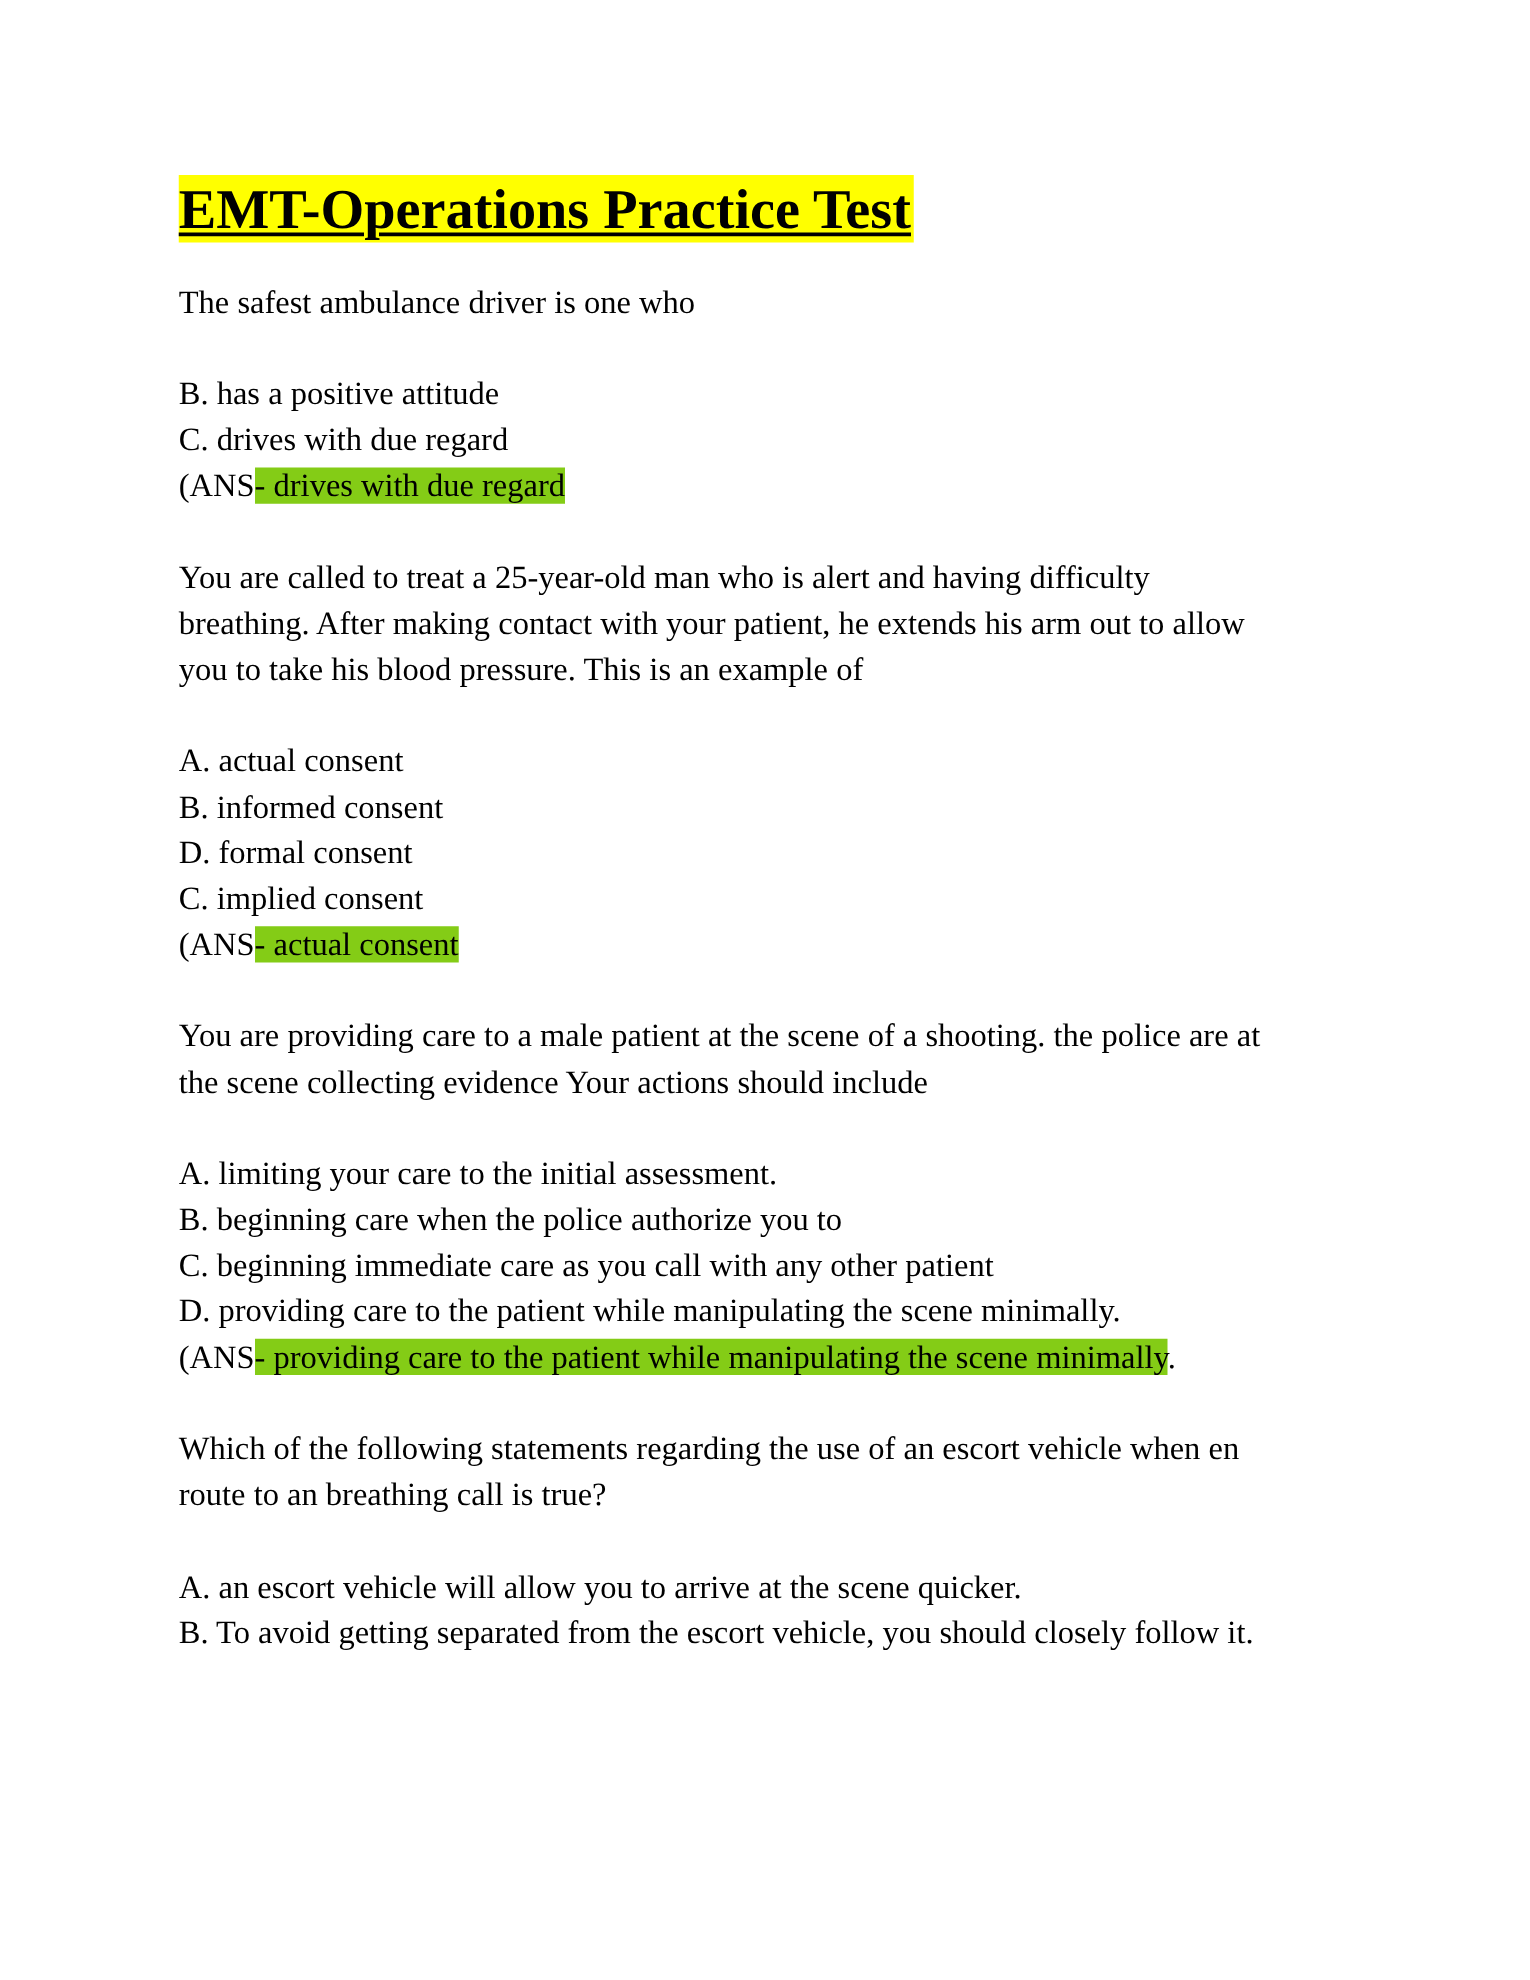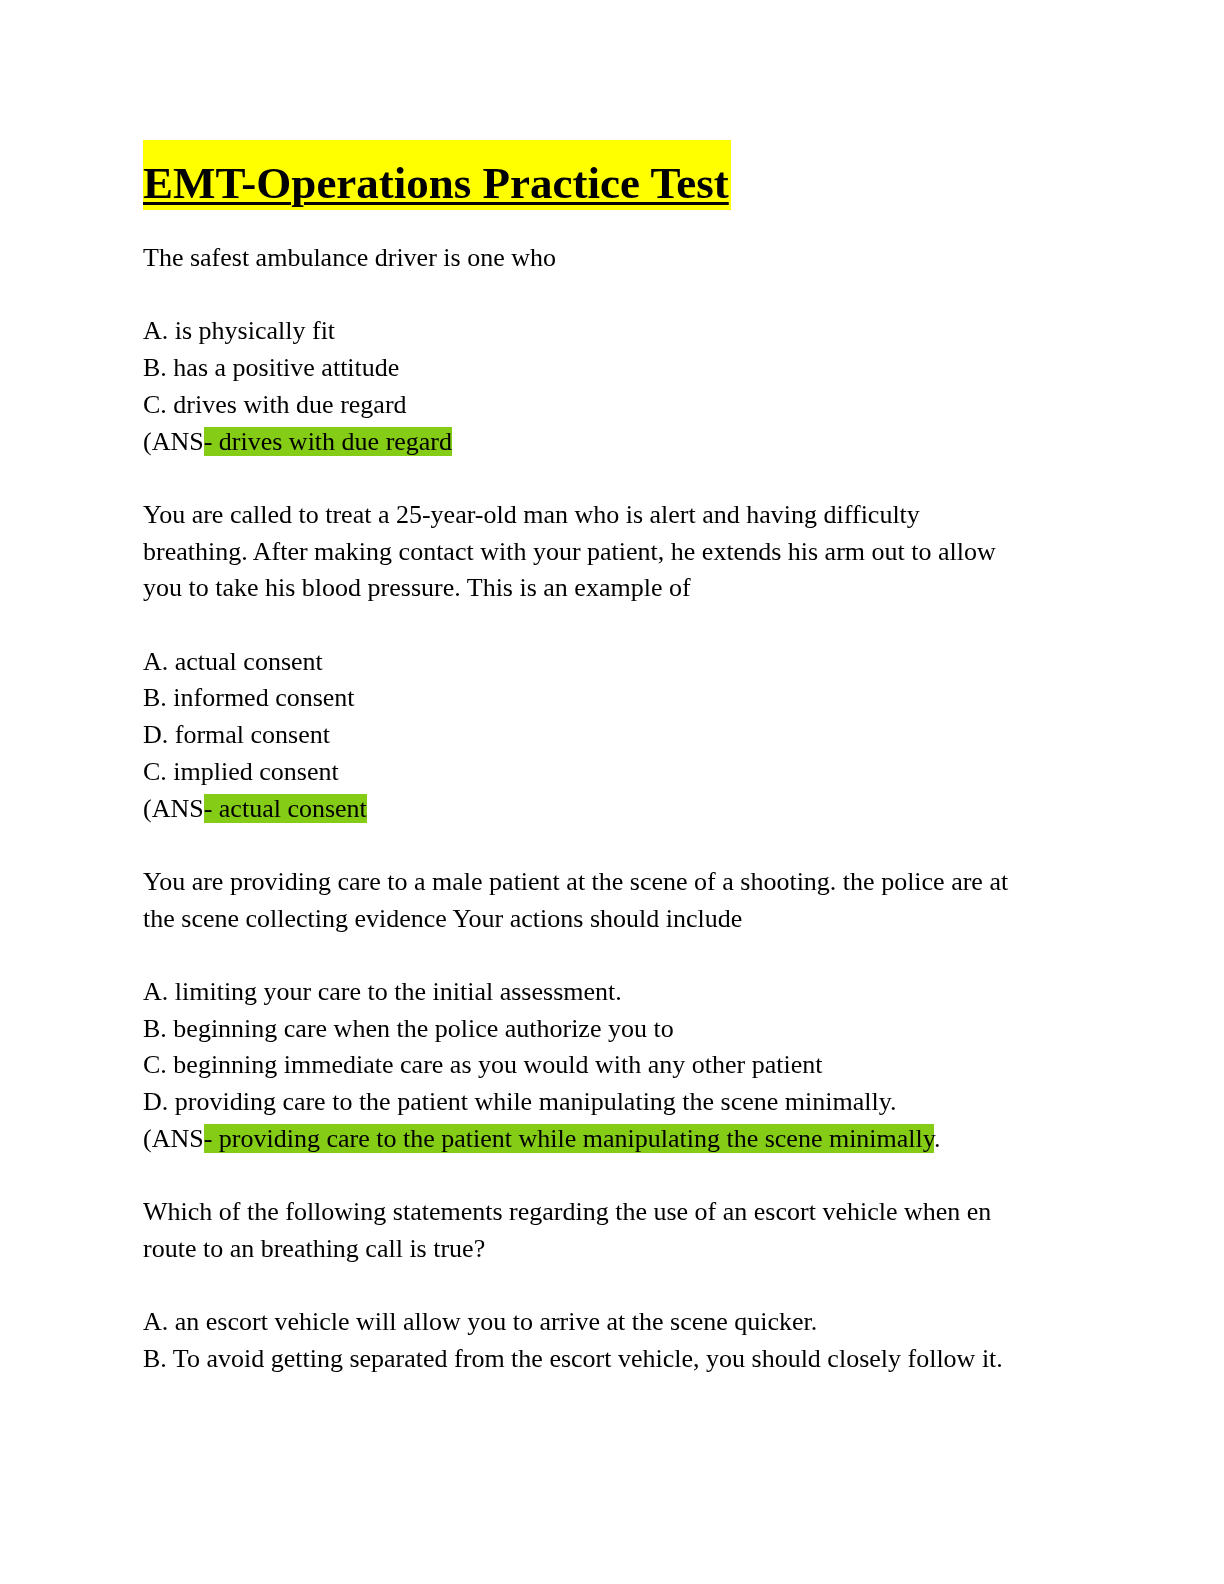--- a/index.html
+++ b/index.html
@@ -1,37 +1,36 @@
 <!DOCTYPE html>
 <html><head>
 <meta charset="utf-8">
 <style>
   html, body { margin: 0; padding: 0; background: #ffffff; }
   body { width: 1224px; height: 1584px; position: relative; overflow: hidden;
          font-family: "Liberation Serif", "DejaVu Serif", serif; color: #000; }
   .page { position: absolute; left: 143px; top: 140px; width: 940px; }
   .title { display: inline-block; font-weight: bold; font-size: 45px; line-height: 54px;
            background: #ffff00; text-decoration: underline; text-decoration-thickness: 3px;
-           text-underline-offset: 4px; margin: 0; padding: 16px 2px 0 0; }
+           text-underline-offset: 4px; margin: 0; padding: 0 2px 0 0; }
   .line { font-size: 26px; line-height: 36.7px; margin: 0; white-space: nowrap; }
   .gap { height: 36.7px; }
   .ans-hl { background: #84cc16; }
 </style>
 </head>
 <body>
 
 <div class="page">
   <h1 class="title">EMT-Operations Practice Test</h1>
   <div style="height:30px"></div>
 
   
   <div>
     <p class="line">The safest ambulance driver is one who</p>
     <div class="gap"></div>
-    <p class="line">A. is physically fit</p>
     <p class="line">B. has a positive attitude</p>
     <p class="line">C. drives with due regard</p>
     <p class="line"><span>(ANS</span><span class="ans-hl">- drives with due regard</span><span></span></p>
   </div>
   <div class="gap"></div>
 
   
   <div>
     <p class="line">You are called to treat a 25-year-old man who is alert and having difficulty</p>
     <p class="line">breathing. After making contact with your patient, he extends his arm out to allow</p>
@@ -45,21 +44,21 @@
   </div>
   <div class="gap"></div>
 
   
   <div>
     <p class="line">You are providing care to a male patient at the scene of a shooting. the police are at</p>
     <p class="line">the scene collecting evidence Your actions should include</p>
     <div class="gap"></div>
     <p class="line">A. limiting your care to the initial assessment.</p>
     <p class="line">B. beginning care when the police authorize you to</p>
-    <p class="line">C. beginning immediate care as you would with any other patient</p>
+    <p class="line">C. beginning immediate care as you call with any other patient</p>
     <p class="line">D. providing care to the patient while manipulating the scene minimally.</p>
     <p class="line"><span>(ANS</span><span class="ans-hl">- providing care to the patient while manipulating the scene minimally</span><span>.</span></p>
   </div>
   <div class="gap"></div>
 
   
   <div>
     <p class="line">Which of the following statements regarding the use of an escort vehicle when en</p>
     <p class="line">route to an breathing call is true?</p>
     <div class="gap"></div>

